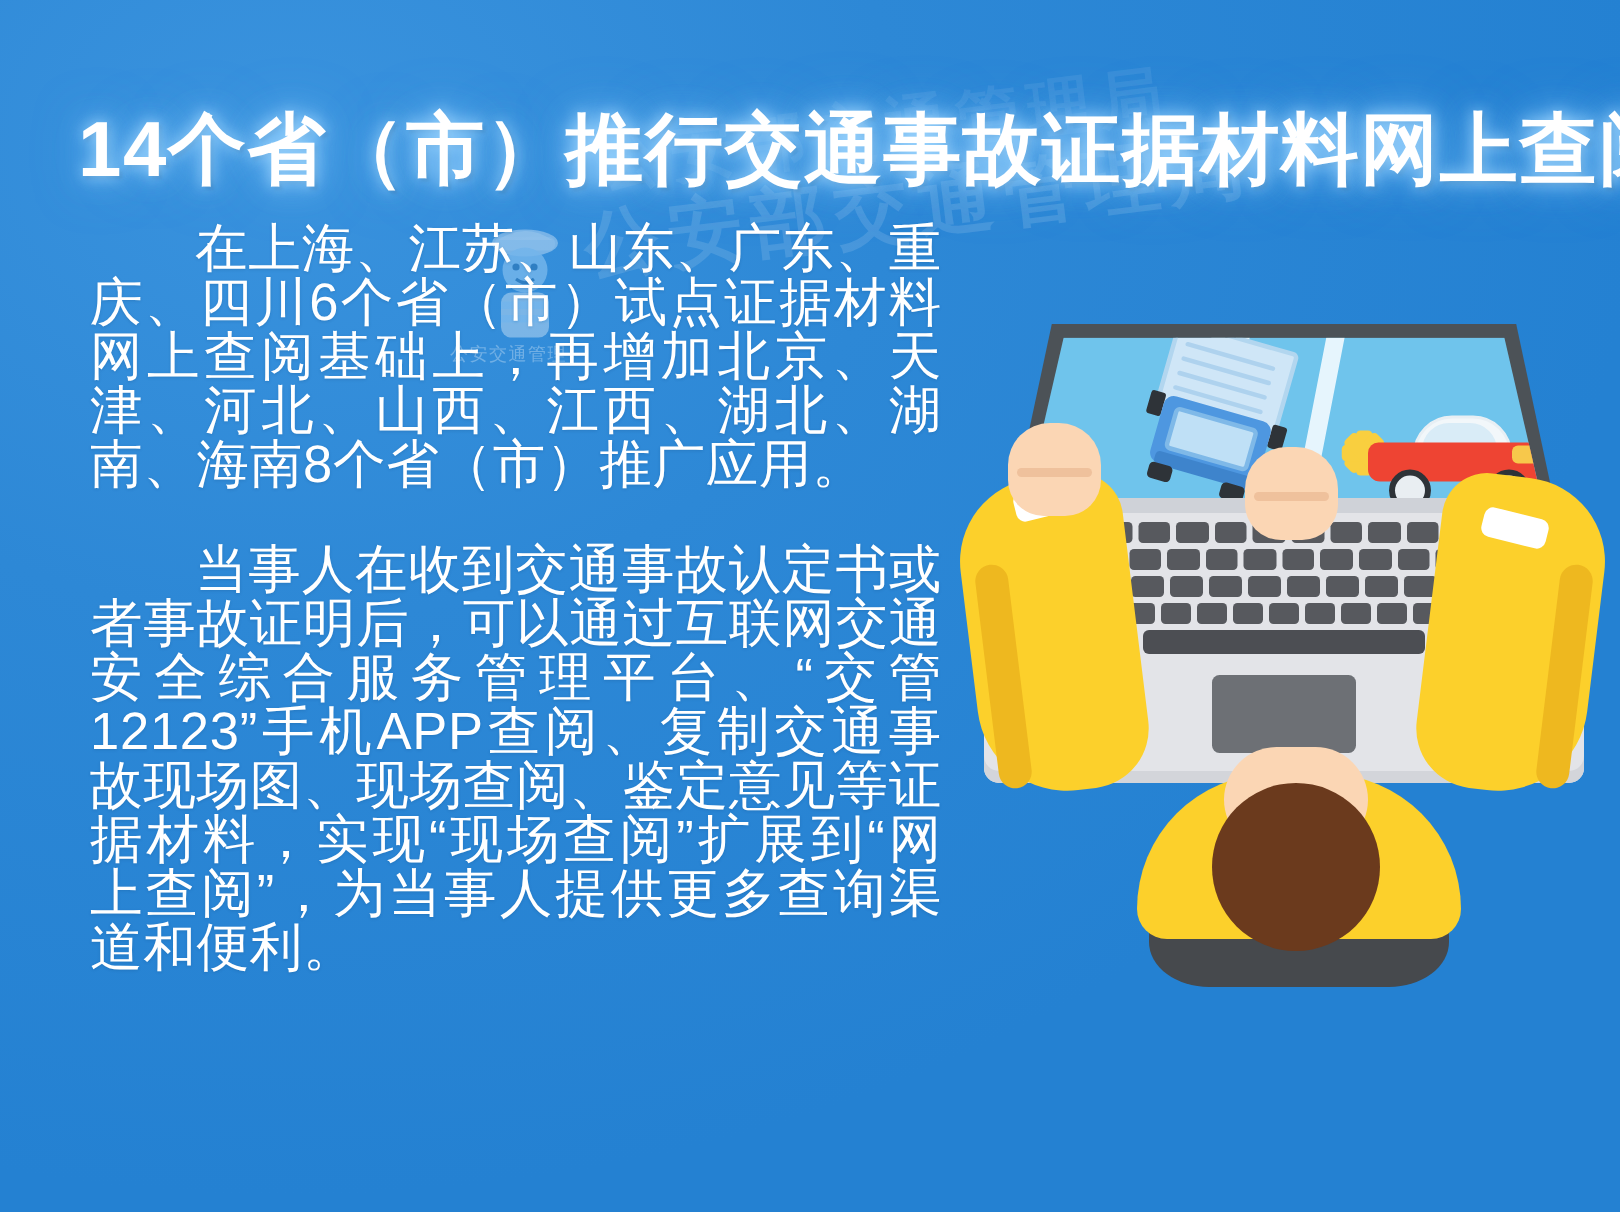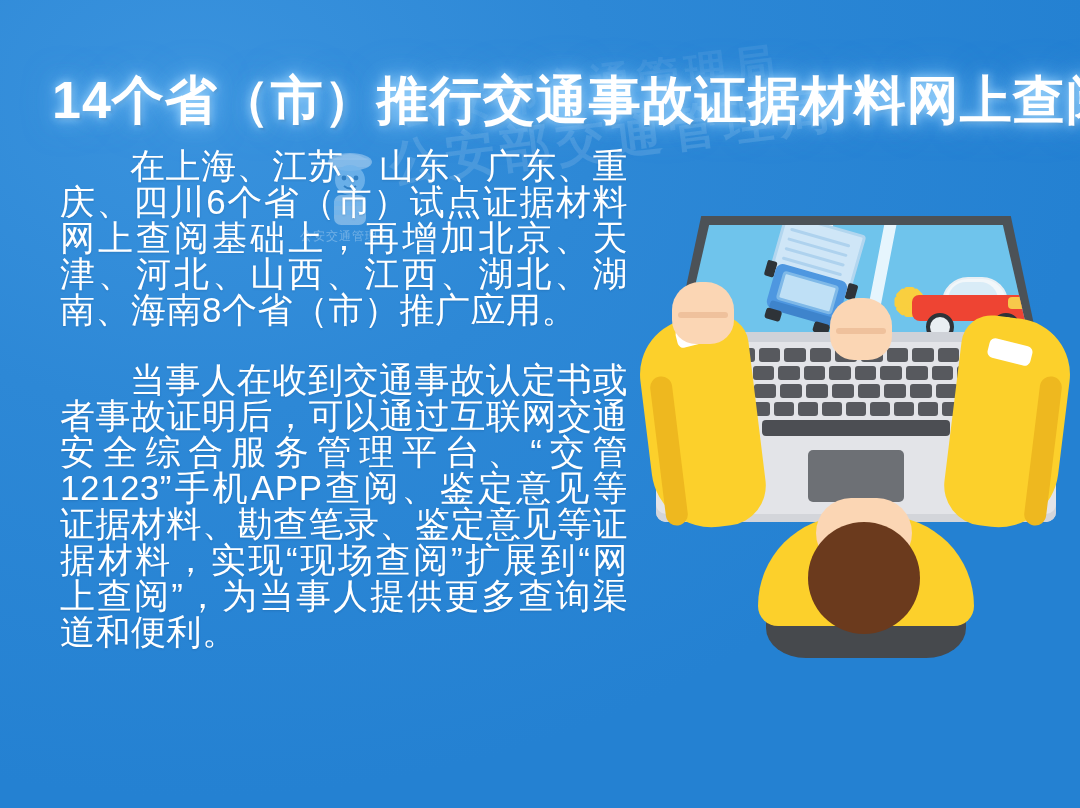--- a/index.html
+++ b/index.html
@@ -239,21 +239,21 @@
     <rect x="16" y="49" width="32" height="30" rx="7" fill="#ffffff" opacity=".78"></rect>
     <rect x="16" y="55" width="32" height="5" fill="#bfe3ff" opacity=".9"></rect>
     <rect x="16" y="64" width="32" height="5" fill="#bfe3ff" opacity=".9"></rect>
   </svg>
   <div class="wm-mascot-sub">公安交通管理</div>
 
   <h1 class="title">14个省（市）推行交通事故证据材料网上查阅</h1>
 
   <div class="body-col">
     <p class="para">在上海、江苏、山东、广东、重庆、四川6个省（市）试点证据材料网上查阅基础上，再增加北京、天津、河北、山西、江西、湖北、湖南、海南8个省（市）推广应用。</p>
-    <p class="para">当事人在收到交通事故认定书或者事故证明后，可以通过互联网交通安全综合服务管理平台、“交管12123”手机APP查阅、鉴定意见等证据材料、勘查笔录、鉴定意见等证据材料，实现“现场查阅”扩展到“网上查阅”，为当事人提供更多查询渠道和便利。</p>
+    <p class="para">当事人在收到交通事故认定书或者事故证明后，可以通过互联网交通安全综合服务管理平台、“交管12123”手机APP查阅、复制交通事故现场图、现场查阅、鉴定意见等证据材料，实现“现场查阅”扩展到“网上查阅”，为当事人提供更多查询渠道和便利。</p>
   </div>
 
   <div class="illo">
 
     <div class="chair"></div>
     <div class="chair-back"></div>
 
     <div class="lid">
       <div class="lid-inner">
         <div class="road-line rl-long"></div>

